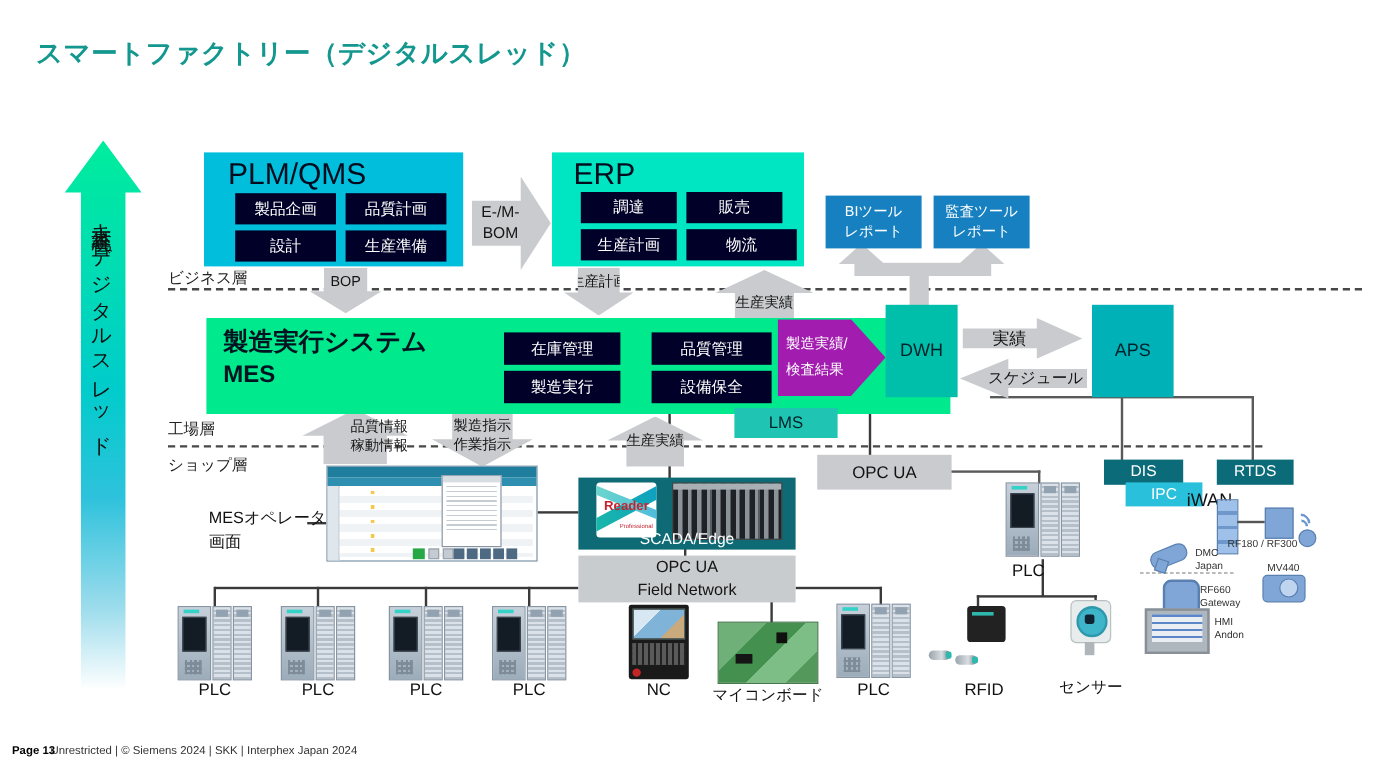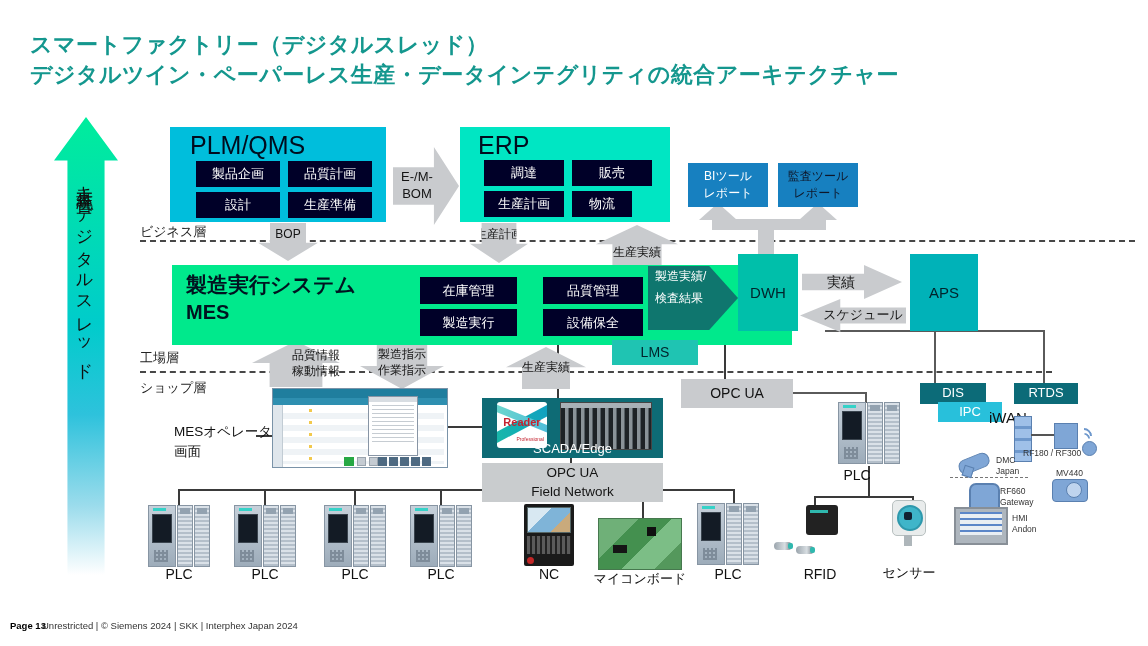--- a/index.html
+++ b/index.html
@@ -107,21 +107,20 @@
   
   .footer{position:absolute;font-size:9.5px;color:#333;}
   .siemens{position:absolute;right:18px;top:606px;font-size:26px;font-weight:700;color:#099;letter-spacing:1px;}
 </style>
 </head>
 <body>
 
 <div class="slide">
 
   <div class="title" style="top:30px;">スマートファクトリー（デジタルスレッド）</div>
-  <div class="title" style="top:60px;">デジタルツイン・ペーパーレス生産・データインテグリティの統合アーキテクチャー</div>
 
   <div class="dash" style="left:140px;top:240px;width:995px;"></div>
   <div class="dash" style="left:140px;top:371px;width:912px;"></div>
   <div class="dash" style="left:950px;top:477px;width:78px;border-top-width:1px;border-top-color:#777;"></div>
 
   <div class="ln" style="left:179px;top:489px;width:303px;height:2px;"></div>
   <div class="ln" style="left:178px;top:489px;width:2px;height:17px;"></div>
   <div class="ln" style="left:264px;top:489px;width:2px;height:17px;"></div>
   <div class="ln" style="left:354px;top:489px;width:2px;height:17px;"></div>
   <div class="ln" style="left:440px;top:489px;width:2px;height:17px;"></div>
@@ -194,41 +193,41 @@
   <div class="chip" style="left:196px;top:161px;width:84px;">製品企画</div>
   <div class="chip" style="left:288px;top:161px;width:84px;">品質計画</div>
   <div class="chip" style="left:196px;top:192px;width:84px;">設計</div>
   <div class="chip" style="left:288px;top:192px;width:84px;">生産準備</div>
 
   <div class="sysbox" style="left:460px;top:127px;width:210px;height:95px;background:#00E6C3;"></div>
   <div class="systitle" style="left:478px;top:131px;">ERP</div>
   <div class="chip" style="left:484px;top:160px;width:80px;">調達</div>
   <div class="chip" style="left:572px;top:160px;width:80px;">販売</div>
   <div class="chip" style="left:484px;top:191px;width:80px;">生産計画</div>
-  <div class="chip" style="left:572px;top:191px;width:60px;">物流</div>
+  <div class="chip" style="left:572px;top:191px;width:92px;">物流</div>
 
   <div class="node" style="left:688px;top:163px;width:80px;height:44px;background:#1780C0;color:#fff;font-size:12px;">
     <div>BIツール</div>
     <div>レポート</div>
   </div>
-  <div class="node" style="left:778px;top:163px;width:80px;height:44px;background:#1780C0;color:#0f172a;font-size:12px;">
+  <div class="node" style="left:778px;top:163px;width:80px;height:44px;background:#1780C0;color:#ffffff;font-size:12px;">
     <div>監査ツール</div>
     <div>レポート</div>
   </div>
 
   <div class="sysbox" style="left:172px;top:265px;width:620px;height:80px;background:#00E98C;"></div>
   <div class="abs" style="left:186px;top:271px;font-size:21px;font-weight:600;color:#001320;">製造実行システム</div>
   <div class="abs" style="left:186px;top:301px;font-size:20px;font-weight:800;color:#001320;">MES</div>
   <div class="chip m" style="left:420px;top:277px;width:97px;">在庫管理</div>
   <div class="chip m" style="left:543px;top:277px;width:100px;">品質管理</div>
   <div class="chip m" style="left:420px;top:309px;width:97px;">製造実行</div>
   <div class="chip m" style="left:543px;top:309px;width:100px;">設備保全</div>
 
-  <div class="abs" style="left:648px;top:266px;width:90px;height:64px;background:#0f766e;color:#fff;
-       clip-path:polygon(0 0,68% 0,100% 50%,68% 100%,0 100%);display:flex;flex-direction:column;justify-content:flex-start;
+  <div class="abs" style="left:648px;top:266px;width:90px;height:64px;background:#a21caf;color:#fff;
+       clip-path:polygon(0 0,68% 0,100% 50%,68% 100%,0 100%);display:flex;flex-direction:column;justify-content:center;
        padding-left:7px;box-sizing:border-box;font-size:12px;line-height:1.8;">
     <div>製造実績/</div>
     <div>検査結果</div>
   </div>
 
   <div class="node" style="left:910px;top:254px;width:68px;height:77px;background:#00B2B8;font-size:15px;color:#00232B;">
     <div>APS</div>
   </div>
   <div class="node" style="left:738px;top:254px;width:60px;height:77px;background:#00BFAA;font-size:15px;color:#00232B;">
     <div>DWH</div>

